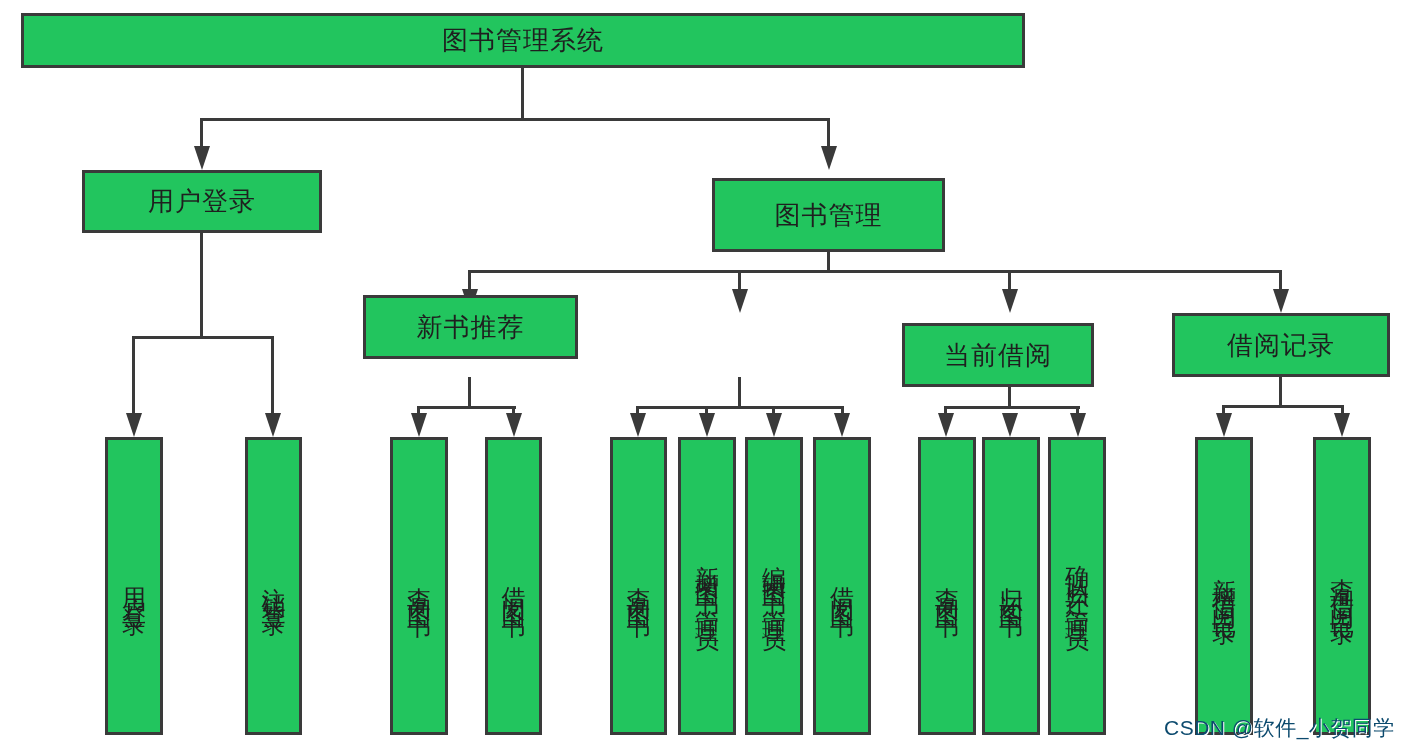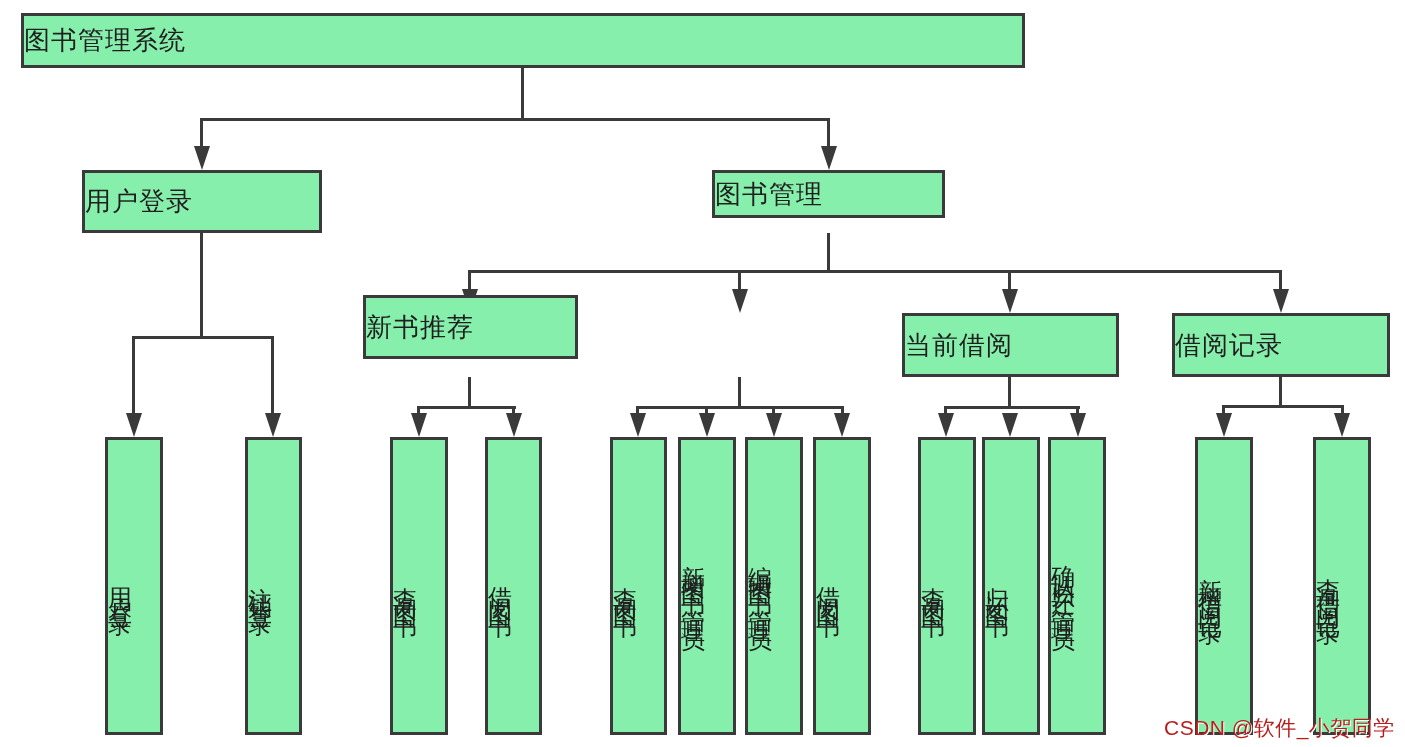--- a/index.html
+++ b/index.html
@@ -1,39 +1,39 @@
 <!DOCTYPE html>
 <html><head>
 <meta charset="utf-8">
 <style>
   html,body{margin:0;padding:0;background:#ffffff;}
   .canvas{
     position:relative;width:1405px;height:747px;background:#ffffff;
     font-family:"Liberation Sans", sans-serif;color:#1f1f1f;overflow:hidden;
   }
   .box{
-    position:absolute;box-sizing:border-box;border:3px solid #3a3a3a;background:#86efac;
-    display:flex;align-items:center;justify-content:flex-start;
+    position:absolute;box-sizing:border-box;border:3px solid #3a3a3a;background:#22c55e;
+    display:flex;align-items:center;justify-content:center;
   }
   .hbox{font-size:26px;letter-spacing:1px;white-space:nowrap;}
   .vbox{font-size:24px;}
   .vtext{
     writing-mode:vertical-rl;text-orientation:mixed;
     letter-spacing:9px;line-height:1;white-space:nowrap;
   }
   .vline{position:absolute;width:3px;background:#3a3a3a;}
   .hline{position:absolute;height:3px;background:#3a3a3a;}
   .arrow{
     position:absolute;width:0;height:0;
     border-left:8px solid transparent;border-right:8px solid transparent;
     border-top:24px solid #3a3a3a;
   }
   .watermark{
     position:absolute;left:1164px;top:714px;z-index:10;
-    font-size:21px;color:#b91c1c;white-space:nowrap;letter-spacing:0.5px;
+    font-size:21px;color:#0c4a6e;white-space:nowrap;letter-spacing:0.5px;
     text-shadow:1px 1px 0 #ffffff;
   }
 </style>
 </head>
 <body>
 
 <div class="canvas">
 
   <div class="vline" style="left:521px;top:68px;height:52px"></div>
   <div class="hline" style="left:200px;top:118px;width:630px"></div>
@@ -93,28 +93,28 @@
   <div class="arrow" style="left:1216px;top:413px"></div>
   <div class="arrow" style="left:1334px;top:413px"></div>
 
   <div class="box hbox" style="left:21px;top:13px;width:1004px;height:55px">
     <span>图书管理系统</span>
   </div>
 
   <div class="box hbox" style="left:82px;top:170px;width:240px;height:63px">
     <span>用户登录</span>
   </div>
-  <div class="box hbox" style="left:712px;top:170px;width:233px;height:48px">
+  <div class="box hbox" style="left:712px;top:178px;width:233px;height:74px">
     <span>图书管理</span>
   </div>
 
   <div class="box hbox" style="left:363px;top:295px;width:215px;height:64px">
     <span>新书推荐</span>
   </div>
-  <div class="box hbox" style="left:902px;top:313px;width:217px;height:64px">
+  <div class="box hbox" style="left:902px;top:323px;width:192px;height:64px">
     <span>当前借阅</span>
   </div>
   <div class="box hbox" style="left:1172px;top:313px;width:218px;height:64px">
     <span>借阅记录</span>
   </div>
 
   <div class="box vbox" style="left:105px;top:437px;width:58px;height:298px">
     <span class="vtext">用户登录</span>
   </div>
   <div class="box vbox" style="left:245px;top:437px;width:57px;height:298px">

